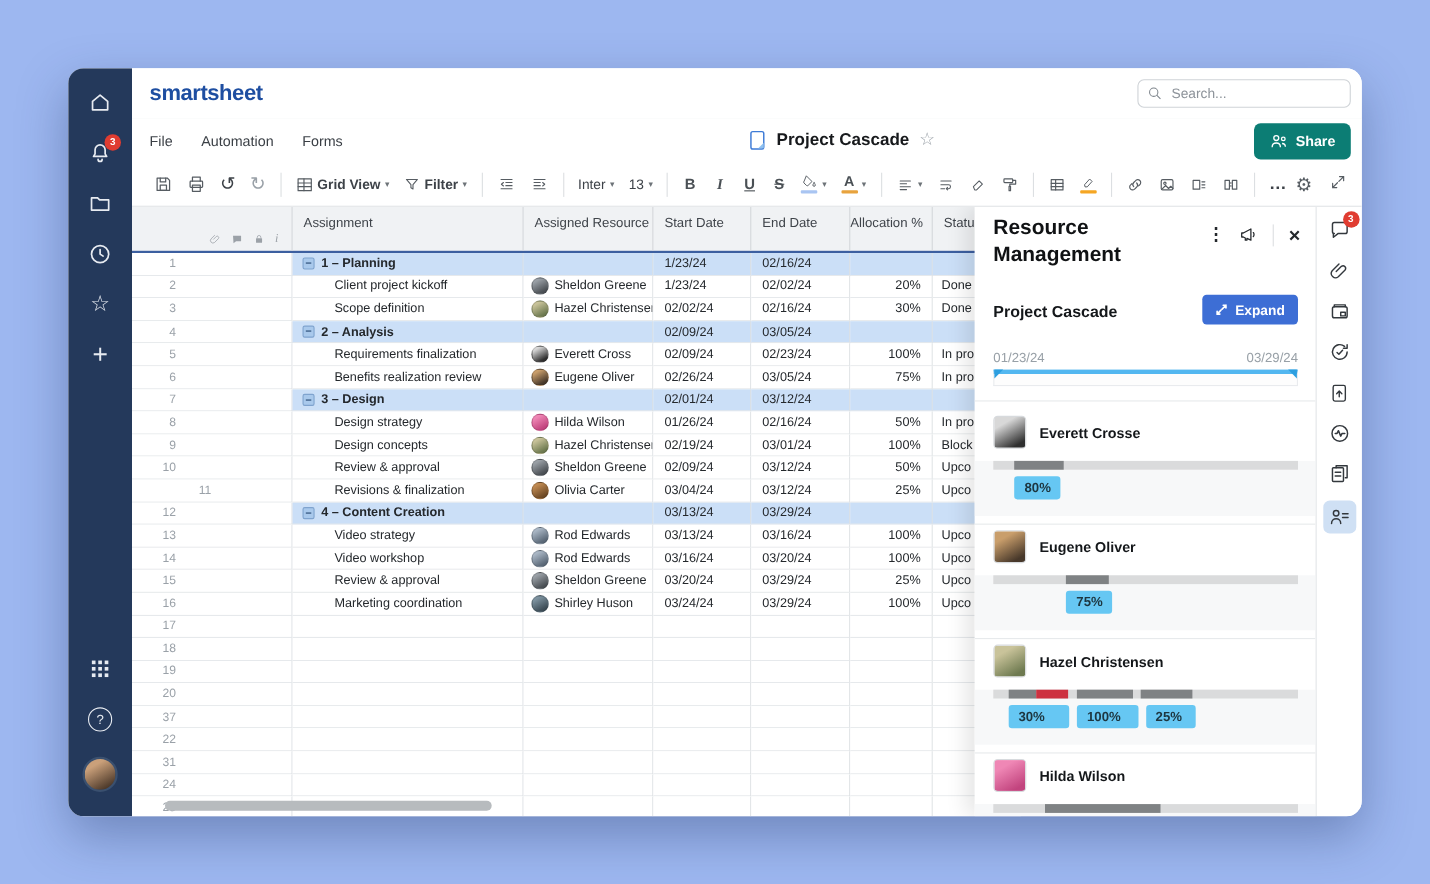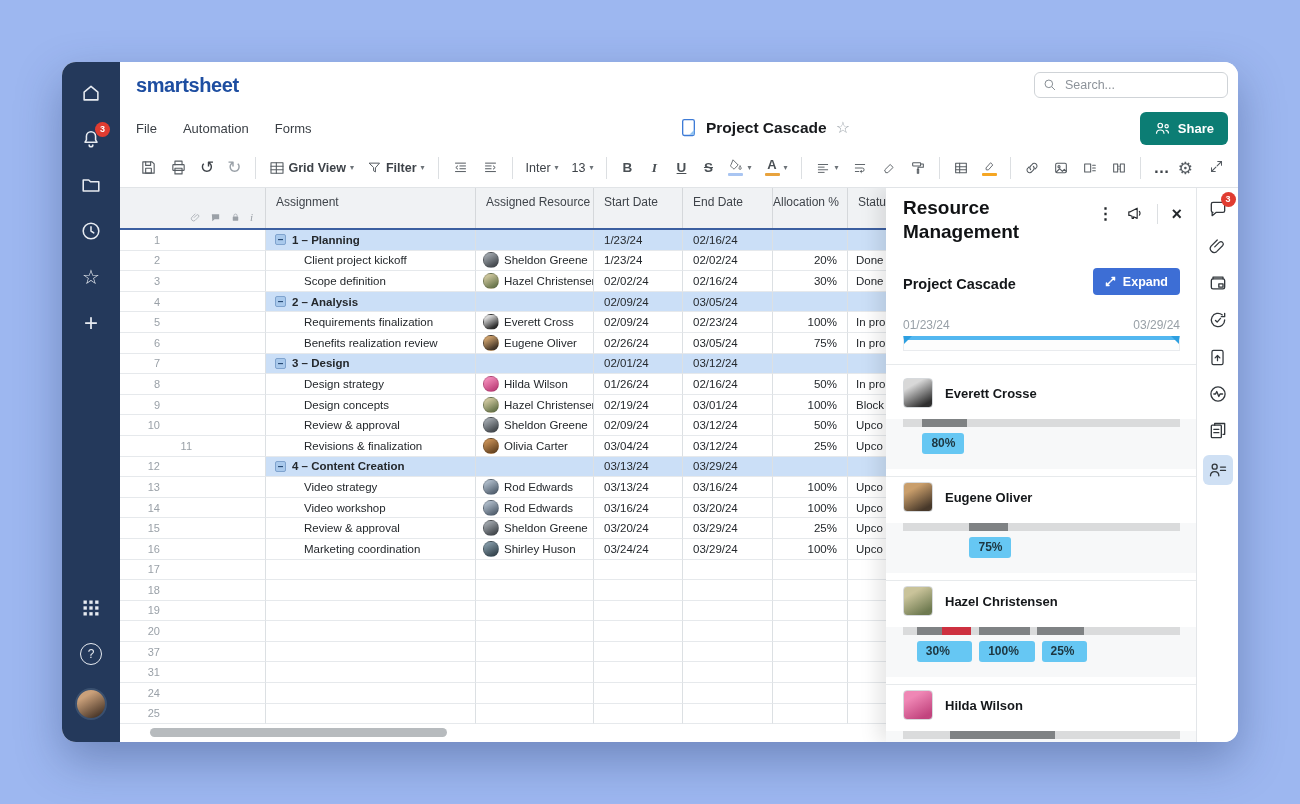--- a/index.html
+++ b/index.html
@@ -733,20 +733,33 @@
               <span></span>
             </div>
             <div class="c res" style="width: 118px;"></div>
             <div class="c date" style="width: 89px;"></div>
             <div class="c date" style="width: 90px;"></div>
             <div class="c alloc" style="width: 75px;"></div>
             <div class="c status" style="width: 80px;"></div>
           </div>
           <div class="grow">
             <div class="c num" style="width: 146px;">
+              <span class="nspan">22</span>
+            </div>
+            <div class="c task" style="width: 210px;">
+              <span></span>
+            </div>
+            <div class="c res" style="width: 118px;"></div>
+            <div class="c date" style="width: 89px;"></div>
+            <div class="c date" style="width: 90px;"></div>
+            <div class="c alloc" style="width: 75px;"></div>
+            <div class="c status" style="width: 80px;"></div>
+          </div>
+          <div class="grow">
+            <div class="c num" style="width: 146px;">
               <span class="nspan">31</span>
             </div>
             <div class="c task" style="width: 210px;">
               <span></span>
             </div>
             <div class="c res" style="width: 118px;"></div>
             <div class="c date" style="width: 89px;"></div>
             <div class="c date" style="width: 90px;"></div>
             <div class="c alloc" style="width: 75px;"></div>
             <div class="c status" style="width: 80px;"></div>

